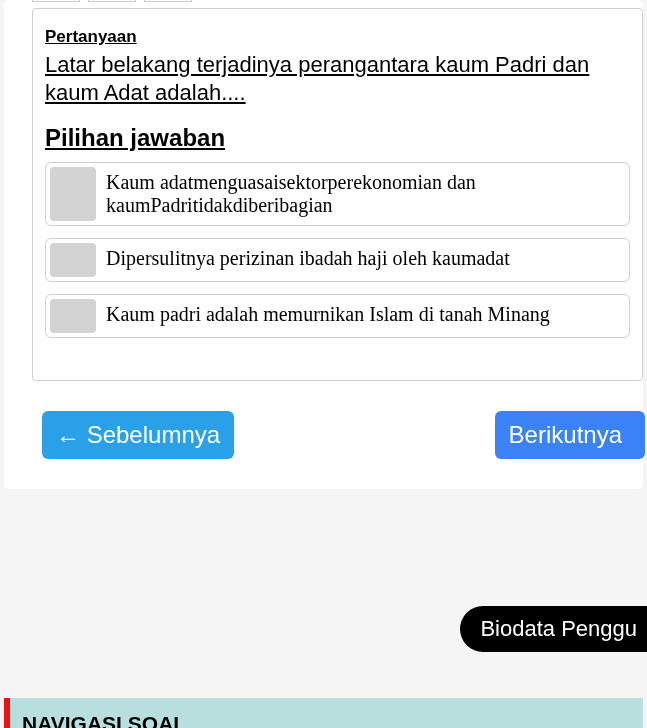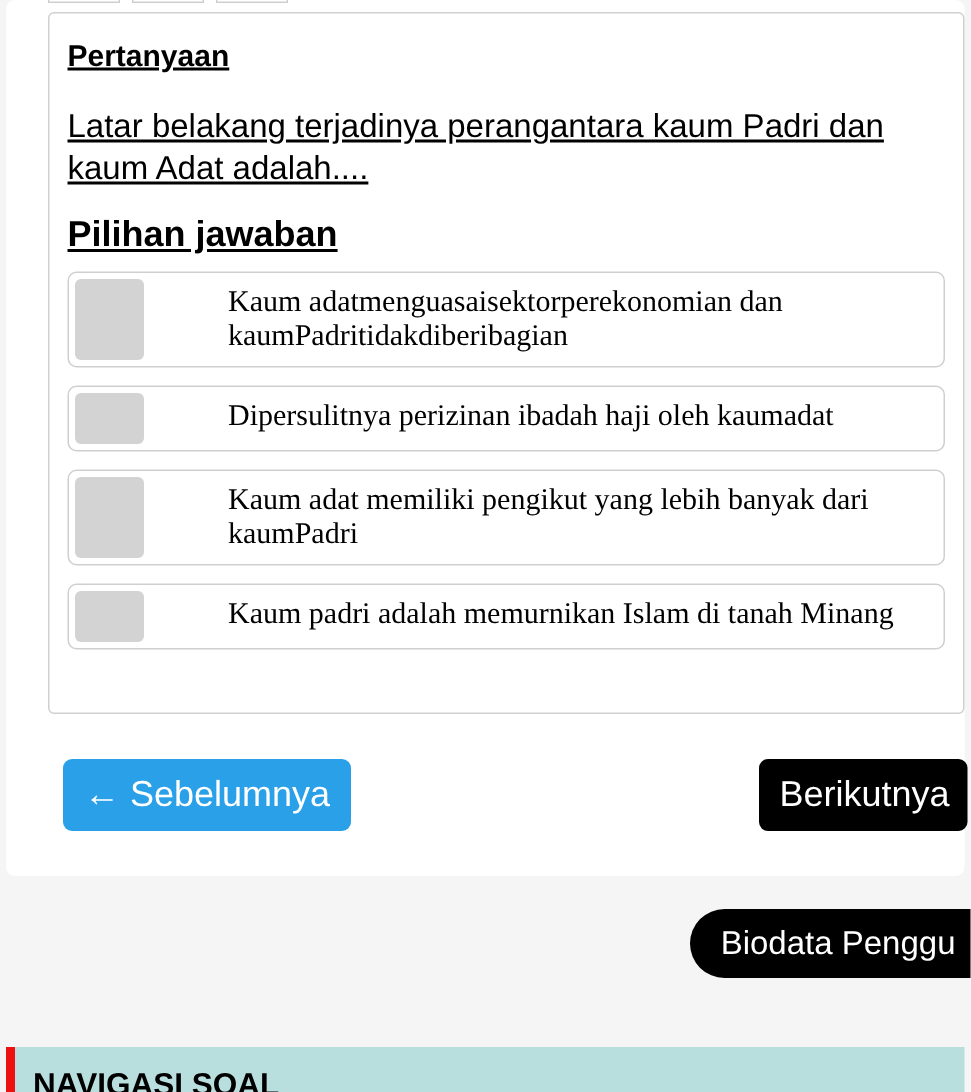--- a/index.html
+++ b/index.html
@@ -20,22 +20,22 @@
   .question-box {
     border: 1px solid #d0d0d0;
     border-radius: 4px;
     margin: 0 0 0 28px;
     padding: 18px 12px 30px 12px;
     background: #fff;
   }
   .q-label {
     font-weight: bold;
     text-decoration: underline;
-    font-size: 20px;
-    margin-bottom: 20px;
+    font-size: 17px;
+    margin-bottom: 4px;
   }
   .q-text {
     font-size: 22px;
     line-height: 1.25;
     margin-bottom: 18px;
     text-decoration: underline;
   }
   .ans-label {
     font-weight: bold;
     text-decoration: underline;
@@ -44,21 +44,20 @@
   }
   .option {
     display: flex;
     align-items: stretch;
     border: 1px solid #cfcfcf;
     border-radius: 6px;
     margin-bottom: 12px;
     overflow: hidden;
     min-height: 44px;
     background: #fff;
-    gap: 46px;
   }
   .opt-check {
     width: 46px;
     background: #d3d3d3;
     flex-shrink: 0;
     border-radius: 4px;
     margin: 4px;
   }
   .opt-text {
     font-family: Georgia, "Times New Roman", serif;
@@ -78,21 +77,21 @@
     background: #2a9fd6;
     color: #fff;
     border: none;
     border-radius: 6px;
     font-size: 24px;
     padding: 10px 14px;
     cursor: pointer;
     background-color: #2aa0e8;
   }
   .btn-prev { background-color: #2aa0e8; }
-  .btn-next { background-color: #000000; margin-right:-40px; padding-right:12px; }
+  .btn-next { background-color: #3b82f6; margin-right:-40px; padding-right:23px; }
   .biodata-pill {
     position: absolute;
     right: -10px;
     top: 606px;
     background: #000;
     color: #fff;
     font-size: 22px;
     padding: 10px 20px 10px 20px;
     border-radius: 24px 0 0 24px;
   }
@@ -144,24 +143,20 @@
     <div class="option">
       <div class="opt-check"></div>
       <div class="opt-text">Kaum adatmenguasaisektorperekonomian dan kaumPadritidakdiberibagian</div>
     </div>
     <div class="option">
       <div class="opt-check"></div>
       <div class="opt-text">Dipersulitnya perizinan ibadah haji oleh kaumadat</div>
     </div>
     <div class="option">
       <div class="opt-check"></div>
-      <div class="opt-text">Kaum adat memiliki pengikut yang lebih banyak dari kaumPadri</div>
-    </div>
-    <div class="option">
-      <div class="opt-check"></div>
       <div class="opt-text">Kaum padri adalah memurnikan Islam di tanah Minang</div>
     </div>
   </div>
 
   <div class="nav-row">
     <button class="btn btn-prev">← Sebelumnya</button>
     <button class="btn btn-next">Berikutnya</button>
   </div>
 </div>
 

